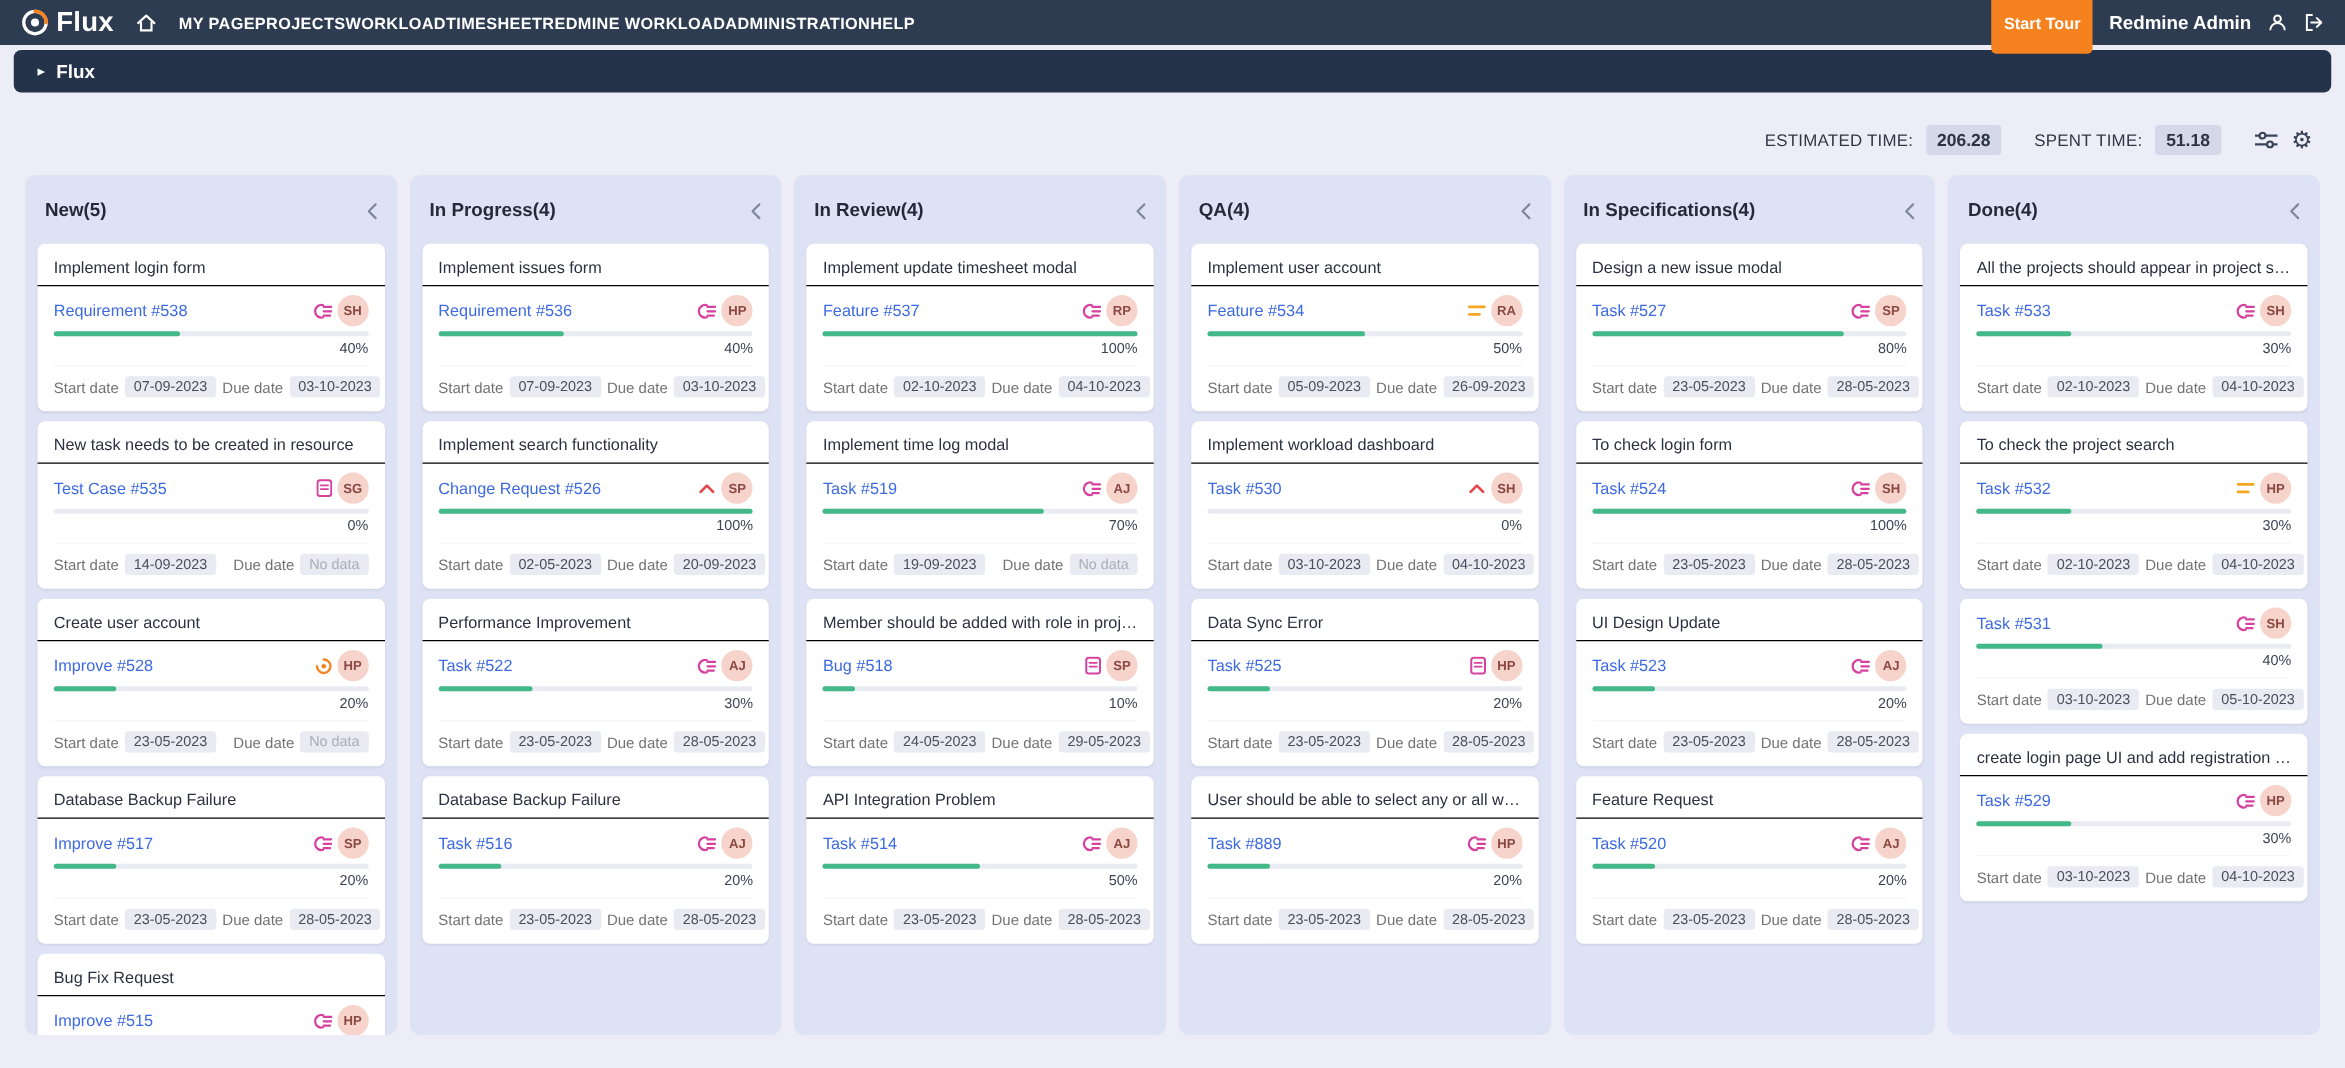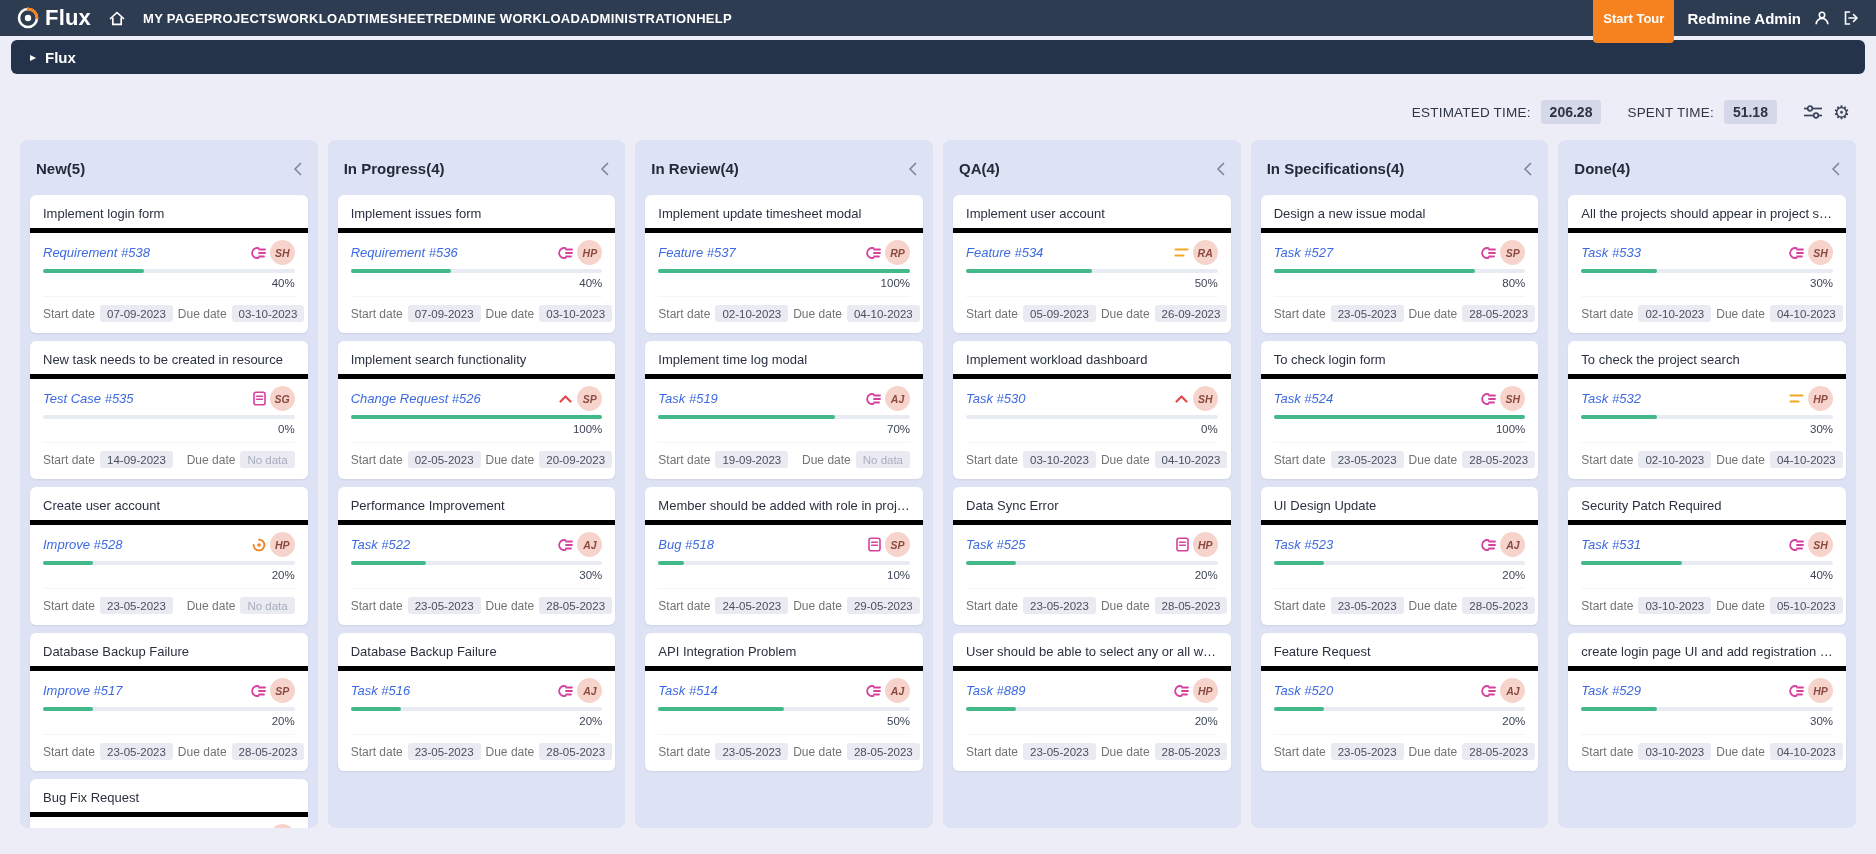--- a/index.html
+++ b/index.html
@@ -33,23 +33,23 @@
   
   .board { display:flex; gap:10px; padding:0 20px 12px; height:700px; }
   .column { flex:1; background:#dde3f4; border-radius:8px; display:flex; flex-direction:column; overflow:hidden; }
   .col-head { display:flex; align-items:center; justify-content:space-between; padding:20px 16px 12px; }
   .col-title { font-size:15px; font-weight:600; color:#232a3a; }
   .col-collapse { cursor:pointer; display:flex; align-items:center; }
   .cards { display:flex; flex-direction:column; gap:8px; padding:6px 10px 10px; overflow:hidden; }
 
   
   .card { background:#fff; border-radius:6px; box-shadow:0 1px 2px rgba(20,30,60,.08); cursor:pointer; }
-  .card-title { padding:11px 13px 7px; font-size:13px; color:#2b3140; border-bottom:5px solid #000000; white-space:nowrap; overflow:hidden; text-overflow:ellipsis; }
+  .card-title { padding:11px 13px 7px; font-size:13px; color:#2b3140; border-bottom:1px solid #000000; white-space:nowrap; overflow:hidden; text-overflow:ellipsis; }
   .card-body { padding:7px 13px 11px; }
-  .link-row { display:flex; align-items:center; justify-content:space-between;font-style:italic; }
+  .link-row { display:flex; align-items:center; justify-content:space-between; }
   .issue-link { color:#3e6ae1; font-size:13px; text-decoration:none; cursor:pointer; white-space:nowrap; }
   .icons { display:flex; align-items:center; gap:4px; }
   .tracker { display:flex; align-items:center; }
   .avatar { width:25px; height:25px; border-radius:50%; background:#f7d4cb; color:#8a4a42; font-size:10.5px; font-weight:bold; display:flex; align-items:center; justify-content:center; flex:none; }
   .bar { height:4px; background:#e9ebf2; border-radius:2px; margin-top:4px; }
   .fill { height:100%; background:#43b889; border-radius:2px; width:0; }
   .pct { display:block; text-align:right; font-size:11.5px; color:#3c4454; margin-top:4px; }
   .dates-row { display:flex; align-items:center; gap:5px; margin-top:7px; font-size:12px; border-top:1px solid #f4f5fa; padding-top:8px; }
   .dlabel { color:#737373; white-space:nowrap; }
   .dlabel.due { margin-left:auto; }
@@ -858,21 +858,20 @@
       <div class="dates-row">
         <span class="dlabel">Start date</span>
         <span class="dbadge start">02-10-2023</span>
         <span class="dlabel due">Due date</span>
         <span class="dbadge due">04-10-2023</span>
       </div>
     </div>
   </article>
 
   <article class="card">
-    <div class="card-title">Security Patch Required</div>
     <div class="card-body">
       <div class="link-row">
         <a class="issue-link">Task #531</a>
         <span class="icons">
           <span class="tracker">
                   <svg width="17" height="14" viewBox="0 0 17 14">
                     <path d="M9.5 2.2 A5 5 0 1 0 9.5 11.8" fill="none" stroke="#d6409f" stroke-width="1.8" stroke-linecap="round"></path>
                     <line x1="10" y1="3.5" x2="16" y2="3.5" stroke="#d6409f" stroke-width="1.8" stroke-linecap="round"></line>
                     <line x1="10" y1="7" x2="16" y2="7" stroke="#d6409f" stroke-width="1.8" stroke-linecap="round"></line>
                     <line x1="10" y1="10.5" x2="15" y2="10.5" stroke="#d6409f" stroke-width="1.8" stroke-linecap="round"></line>

